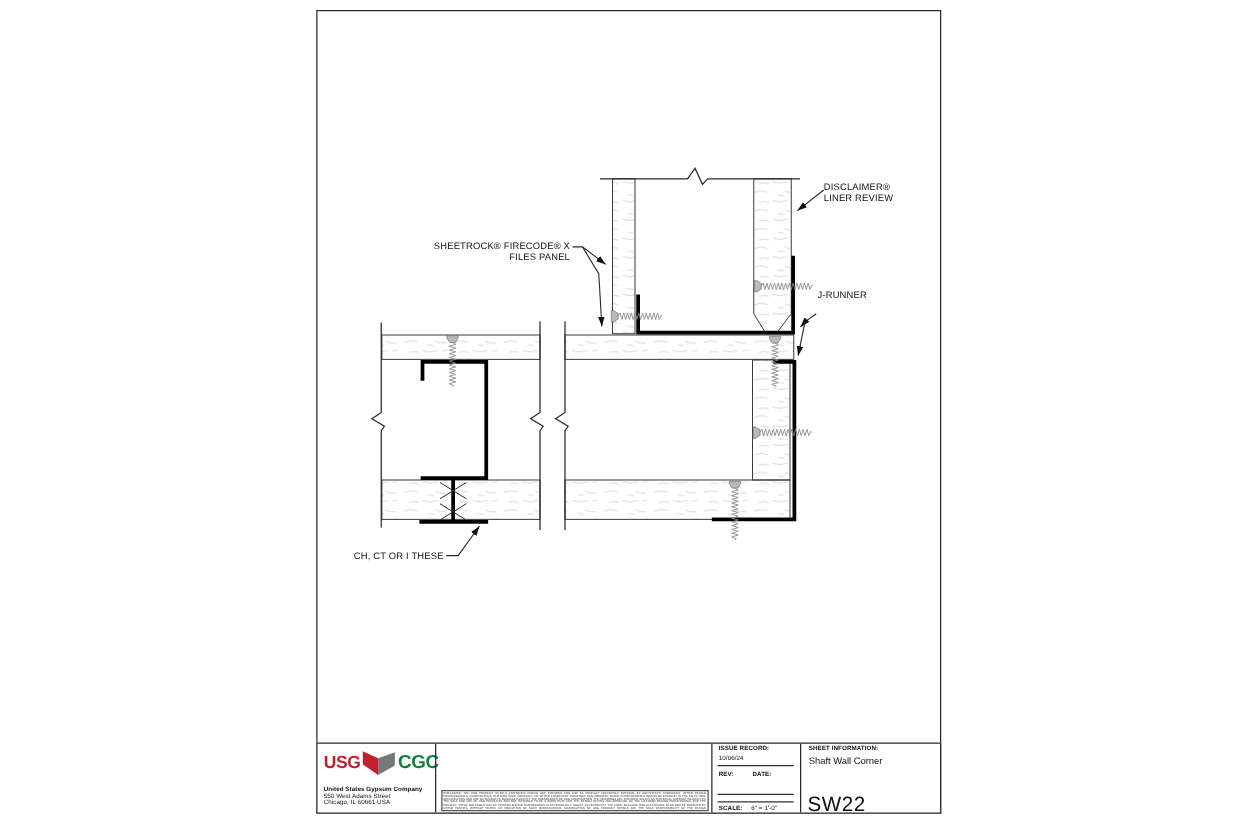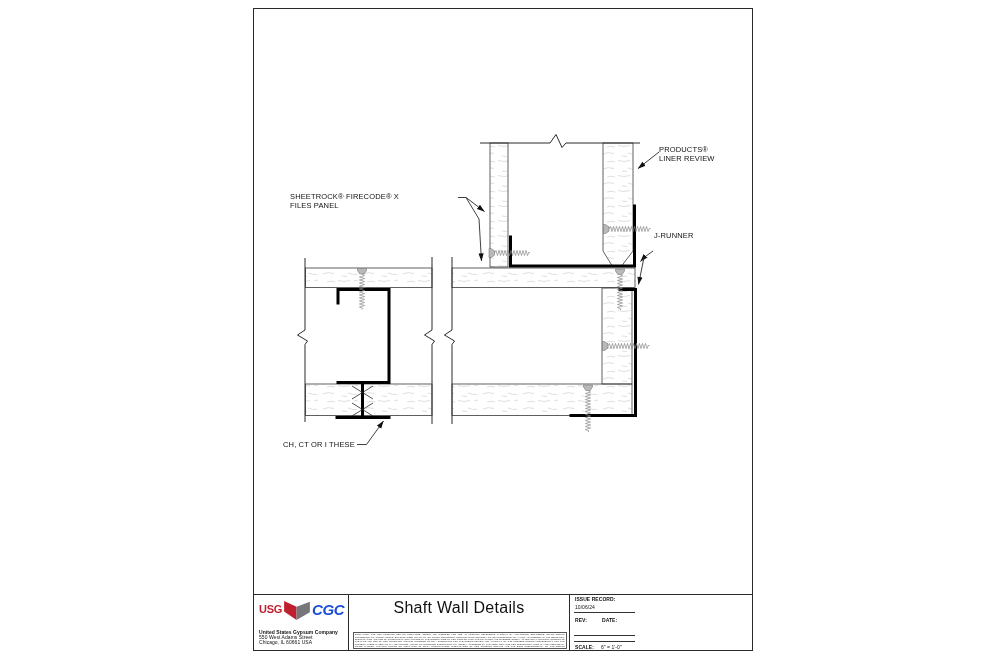--- a/index.html
+++ b/index.html
@@ -12,33 +12,33 @@
     position:absolute;left:253px;top:8px;width:500px;height:643px;
     box-sizing:border-box;border:1.5px solid #2a2a2a;background:#fff;
   }
   
   svg.draw{position:absolute;left:0;top:0;width:1000px;height:658px;z-index:2;}
   
   .dlabel{
     position:absolute;font-size:7.5px;line-height:9.8px;letter-spacing:.15px;
     color:#111;white-space:nowrap;z-index:3;
   }
-  .dlabel.right{text-align:left;}
+  .dlabel.right{text-align:right;}
   
   .tblock{
     position:absolute;left:253px;top:594px;width:500px;height:57px;
     box-sizing:border-box;border:1.5px solid #2a2a2a;background:#fff;z-index:4;
   }
   .cell{position:absolute;top:0;bottom:0;box-sizing:border-box;}
   .c-logo{left:0;width:94px;}
   .c-title{left:94px;width:221px;border-left:1px solid #2a2a2a;}
   .c-issue{left:315px;width:71px;border-left:1px solid #2a2a2a;}
   .c-info{left:386px;right:0;border-left:1px solid #2a2a2a;}
   .logo-row{position:absolute;left:5px;top:3px;height:22px;display:flex;align-items:center;gap:2px;}
-  .logo-usg{font-size:11px;font-weight:800;letter-spacing:-.3px;}
+  .logo-usg{font-size:14px;font-weight:800;letter-spacing:-.3px;}
   .logo-cgc{font-size:15px;font-weight:800;letter-spacing:-.3px;}
   .addr{position:absolute;left:5px;top:35px;}
   .addr div{font-size:5px;line-height:5.15px;letter-spacing:.05px;}
   .addr div:first-child{font-weight:bold;}
   .big-title{position:absolute;left:0;right:0;top:4px;text-align:center;font-size:16px;letter-spacing:.3px;}
   .disc-box{position:absolute;left:3.5px;top:36.5px;width:214px;height:17.5px;
     border:.7px solid #555;box-sizing:border-box;overflow:hidden;}
   .disc-inner{width:634px;font-size:6.9px;line-height:7.15px;color:#333;
     text-align:justify;transform:scale(.3333);transform-origin:0 0;padding:1px 2px;box-sizing:border-box;}
   .tb-sm{position:absolute;font-size:5px;line-height:5.4px;letter-spacing:.05px;}
@@ -109,61 +109,65 @@
     <path d="M659,152 L638,168.5" marker-end="url(#ah)"></path>
     <path d="M458,197.5 L466,197.5 484.5,211.5" marker-end="url(#ah)"></path>
     <path d="M466,197.5 L479,219 481.5,261" marker-end="url(#ah)"></path>
     <path d="M653,251 L644,257.5 640.5,261.5" marker-end="url(#ah)"></path>
     <path d="M644,257.5 L638.5,284.5" marker-end="url(#ah)"></path>
     <path d="M357,444.5 L366.5,444.5 383.5,421" marker-end="url(#ah)"></path>
   </g>
 </svg>
 
 <div class="dlabel" style="left:659px;top:144.5px;">
-  <div>PRODUCTS®</div>
+  <div>DISCLAIMER®</div>
   <div>LINER REVIEW</div>
 </div>
 <div class="dlabel right" style="left:290px;top:191.5px;width:166px;">
   <div>SHEETROCK® FIRECODE® X</div>
   <div>FILES PANEL</div>
 </div>
 <div class="dlabel" style="left:654px;top:231px;">J-RUNNER</div>
 <div class="dlabel" style="left:283px;top:439.5px;">CH, CT OR I THESE</div>
 
 <div class="tblock">
 
   <div class="cell c-logo">
     <div class="logo-row">
       <span class="logo-usg" style="color: rgb(192, 31, 47);">USG</span>
       <svg width="26" height="21" viewBox="0 0 27 22">
         <polygon points="0,2 13,8 13,22 0,13" fill="#c01f2f"></polygon>
         <polygon points="13,8 27,3 27,14 13,22" fill="#76777a"></polygon>
       </svg>
-      <span class="logo-cgc" style="color: #1d4ed8; font-style: italic;">CGC</span>
+      <span class="logo-cgc" style="color: #15803d;">CGC</span>
     </div>
     <div class="addr">
       <div>United States Gypsum Company</div>
       <div>550 West Adams Street</div>
       <div>Chicago, IL 60661 USA</div>
     </div>
   </div>
 
   <div class="cell c-title">
-    <div class="big-title">Shaft Wall Details</div>
     <div class="disc-box">
       <div class="disc-inner">DISCLAIMER: THE USG PRODUCT DETAILS CONTAINED HEREIN ARE INTENDED FOR USE AS PRODUCT REFERENCE MATERIAL BY ARCHITECTS, ENGINEERS, OTHER DESIGN PROFESSIONALS, CONTRACTORS, BUILDING CODE OFFICIALS, OR OTHER COMPETENT CONSTRUCTION INDUSTRY TRADE PROFESSIONALS HAVING AN INTEREST IN THE SELECTION, SPECIFICATION AND USE OF PRODUCTS MANUFACTURED BY THE SUBSIDIARIES OF USG CORPORATION. THE DRAWINGS ARE INTENDED SOLELY AS TECHNICAL SUPPORT INCIDENT TO THE SALE AND USE OF USG PRODUCTS AND NOT INTENDED TO BE A SUBSTITUTE FOR THE DESIGN REVIEW AND APPROVAL OF THE LICENSED DESIGN PROFESSIONAL FOR THE PROJECT. THESE MATERIALS MAY BE PRINTED AND/OR TRANSFERRED ELECTRONICALLY SOLELY AS NEEDED BY THE USER. BECAUSE USG ELECTRONIC FILES MAY BE MODIFIED BY OTHER PARTIES, WITHOUT NOTICE OR INDICATION OF SUCH MODIFICATIONS, MODIFICATION OF USG PRODUCT DETAILS ARE THE SOLE RESPONSIBILITY OF THE DESIGN PROFESSIONAL. © USG CORPORATION</div>
     </div>
   </div>
 
   <div class="cell c-issue">
     <div class="tb-sm tb-b" style="left:5px;top:2px;">ISSUE RECORD:</div>
     <div class="tb-sm" style="left:5px;top:9.5px;">10/06/24</div>
     <div class="hr" style="top:17px;"></div>
     <div class="tb-sm tb-b" style="left:5px;top:22.5px;">REV:</div>
     <div class="tb-sm tb-b" style="left:32px;top:22.5px;">DATE:</div>
     <div class="hr" style="top:40px;"></div>
     <div class="hr" style="top:46px;"></div>
     <div class="tb-sm tb-b" style="left:5px;top:50px;">SCALE:</div>
     <div class="tb-sm" style="left:31px;top:50px;">6" = 1'-0"</div>
   </div>
 
+  <div class="cell c-info">
+    <div class="tb-sm tb-b" style="left:6px;top:2px;">SHEET INFORMATION:</div>
+    <div class="sheet-name">Shaft Wall Corner</div>
+    <div class="sheet-num">SW22</div>
+  </div>
 
 </div>
 
 </body></html>

